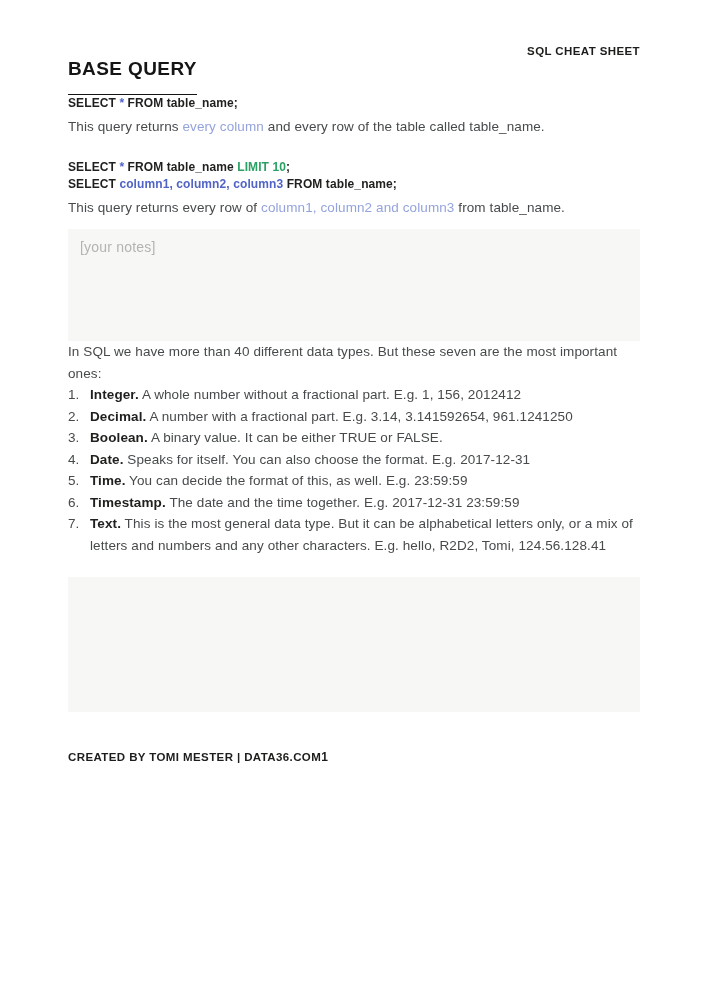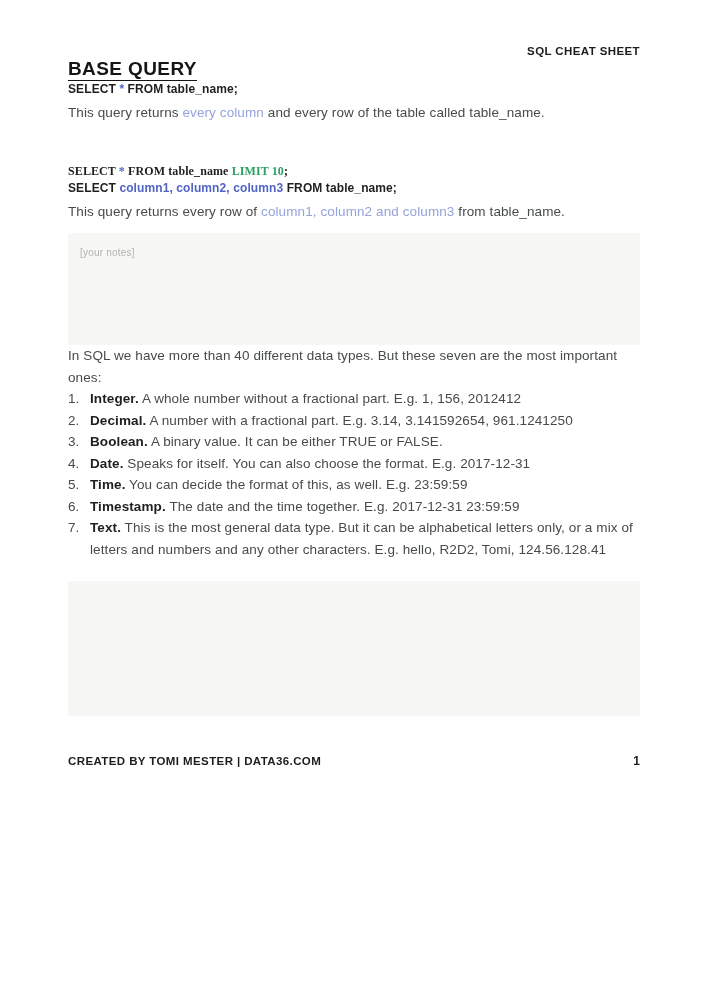--- a/index.html
+++ b/index.html
@@ -13,61 +13,60 @@
     padding:43px 67px 0 68px; position:relative; background:#fff;
   }
   .doc-header { text-align:right; line-height:13px; }
   .doc-title {
     font-size:11.5px; font-weight:bold; letter-spacing:.4px; color:#1d1d1b;
   }
   h2.h {
     margin:0; font-size:19px; font-weight:bold; color:#151515;
     letter-spacing:.4px; line-height:22px;
   }
-  .hu { display:inline-block; border-bottom:1.5px solid #151515; padding-bottom:0; }
+  .hu { display:inline-block; border-bottom:1.5px solid #151515; padding-bottom:14px; }
   .h1-first { margin-top:30px; margin-bottom:10px; }
   .h2-sel   { margin-top:23px; margin-bottom:10px; }
   .h3-types { margin-top:18px; margin-bottom:9px; }
 
   p { margin:0; }
   .code {
     font-size:12px; font-weight:bold; color:#1f1f1d; line-height:17px;
     letter-spacing:.1px;
   }
   .desc {
     font-size:13.5px; color:#474a4c; line-height:21px; margin-top:4px;
     letter-spacing:.1px;
   }
-  .mt { margin-top:40px;font-family:Liberation Serif, serif; }
+  .mt { margin-top:22px; }
   .k      { color:#1f1f1d; }
   .blue   { color:var(--accent_blue,#5164c6); }
   .lblue  { color:var(--light_blue,#94a3dc); }
   .green  { color:var(--accent_green,#2aa164); }
   .lgreen { color:var(--light_green,#83c6a4); }
 
   .notes-box {
     margin-top:11px; width:100%; height:112px; box-sizing:border-box;
     background:var(--box_bg,#f7f7f6); padding:9px 12px;
   }
-  .notes-placeholder { font-size:10px; color:#b3b3b1; letter-spacing:.2px; }
+  .notes-placeholder { font-size:14px; color:#b3b3b1; letter-spacing:.2px; }
   .notes-box-2 { margin-top:21px; height:135px; }
 
   .intro {
     font-size:13.5px; color:#474a4c; line-height:21.5px; letter-spacing:.1px;
   }
   .list { margin-top:0; }
   .li { display:flex; font-size:13.5px; color:#474a4c; line-height:21.5px; letter-spacing:.1px; }
   .num { width:22px; flex:0 0 22px; }
   .li b { color:#1f1f1d; font-weight:bold; }
   .litext { flex:1 1 auto; }
 
   .doc-footer {
-    margin-top:38px; display:flex; justify-content:space-between; align-items:baseline;
+    margin-top:38px; display:flex; align-items:baseline;
     line-height:15px;
-    gap:20px;
   }
   .footer-credit {
     font-size:11.5px; font-weight:bold; letter-spacing:.4px; color:#1d1d1b;
   }
   .page-number { font-size:12px; font-weight:600; color:#1d1d1b; }
 </style>
 </head>
 <body>
 
 <div class="page">

